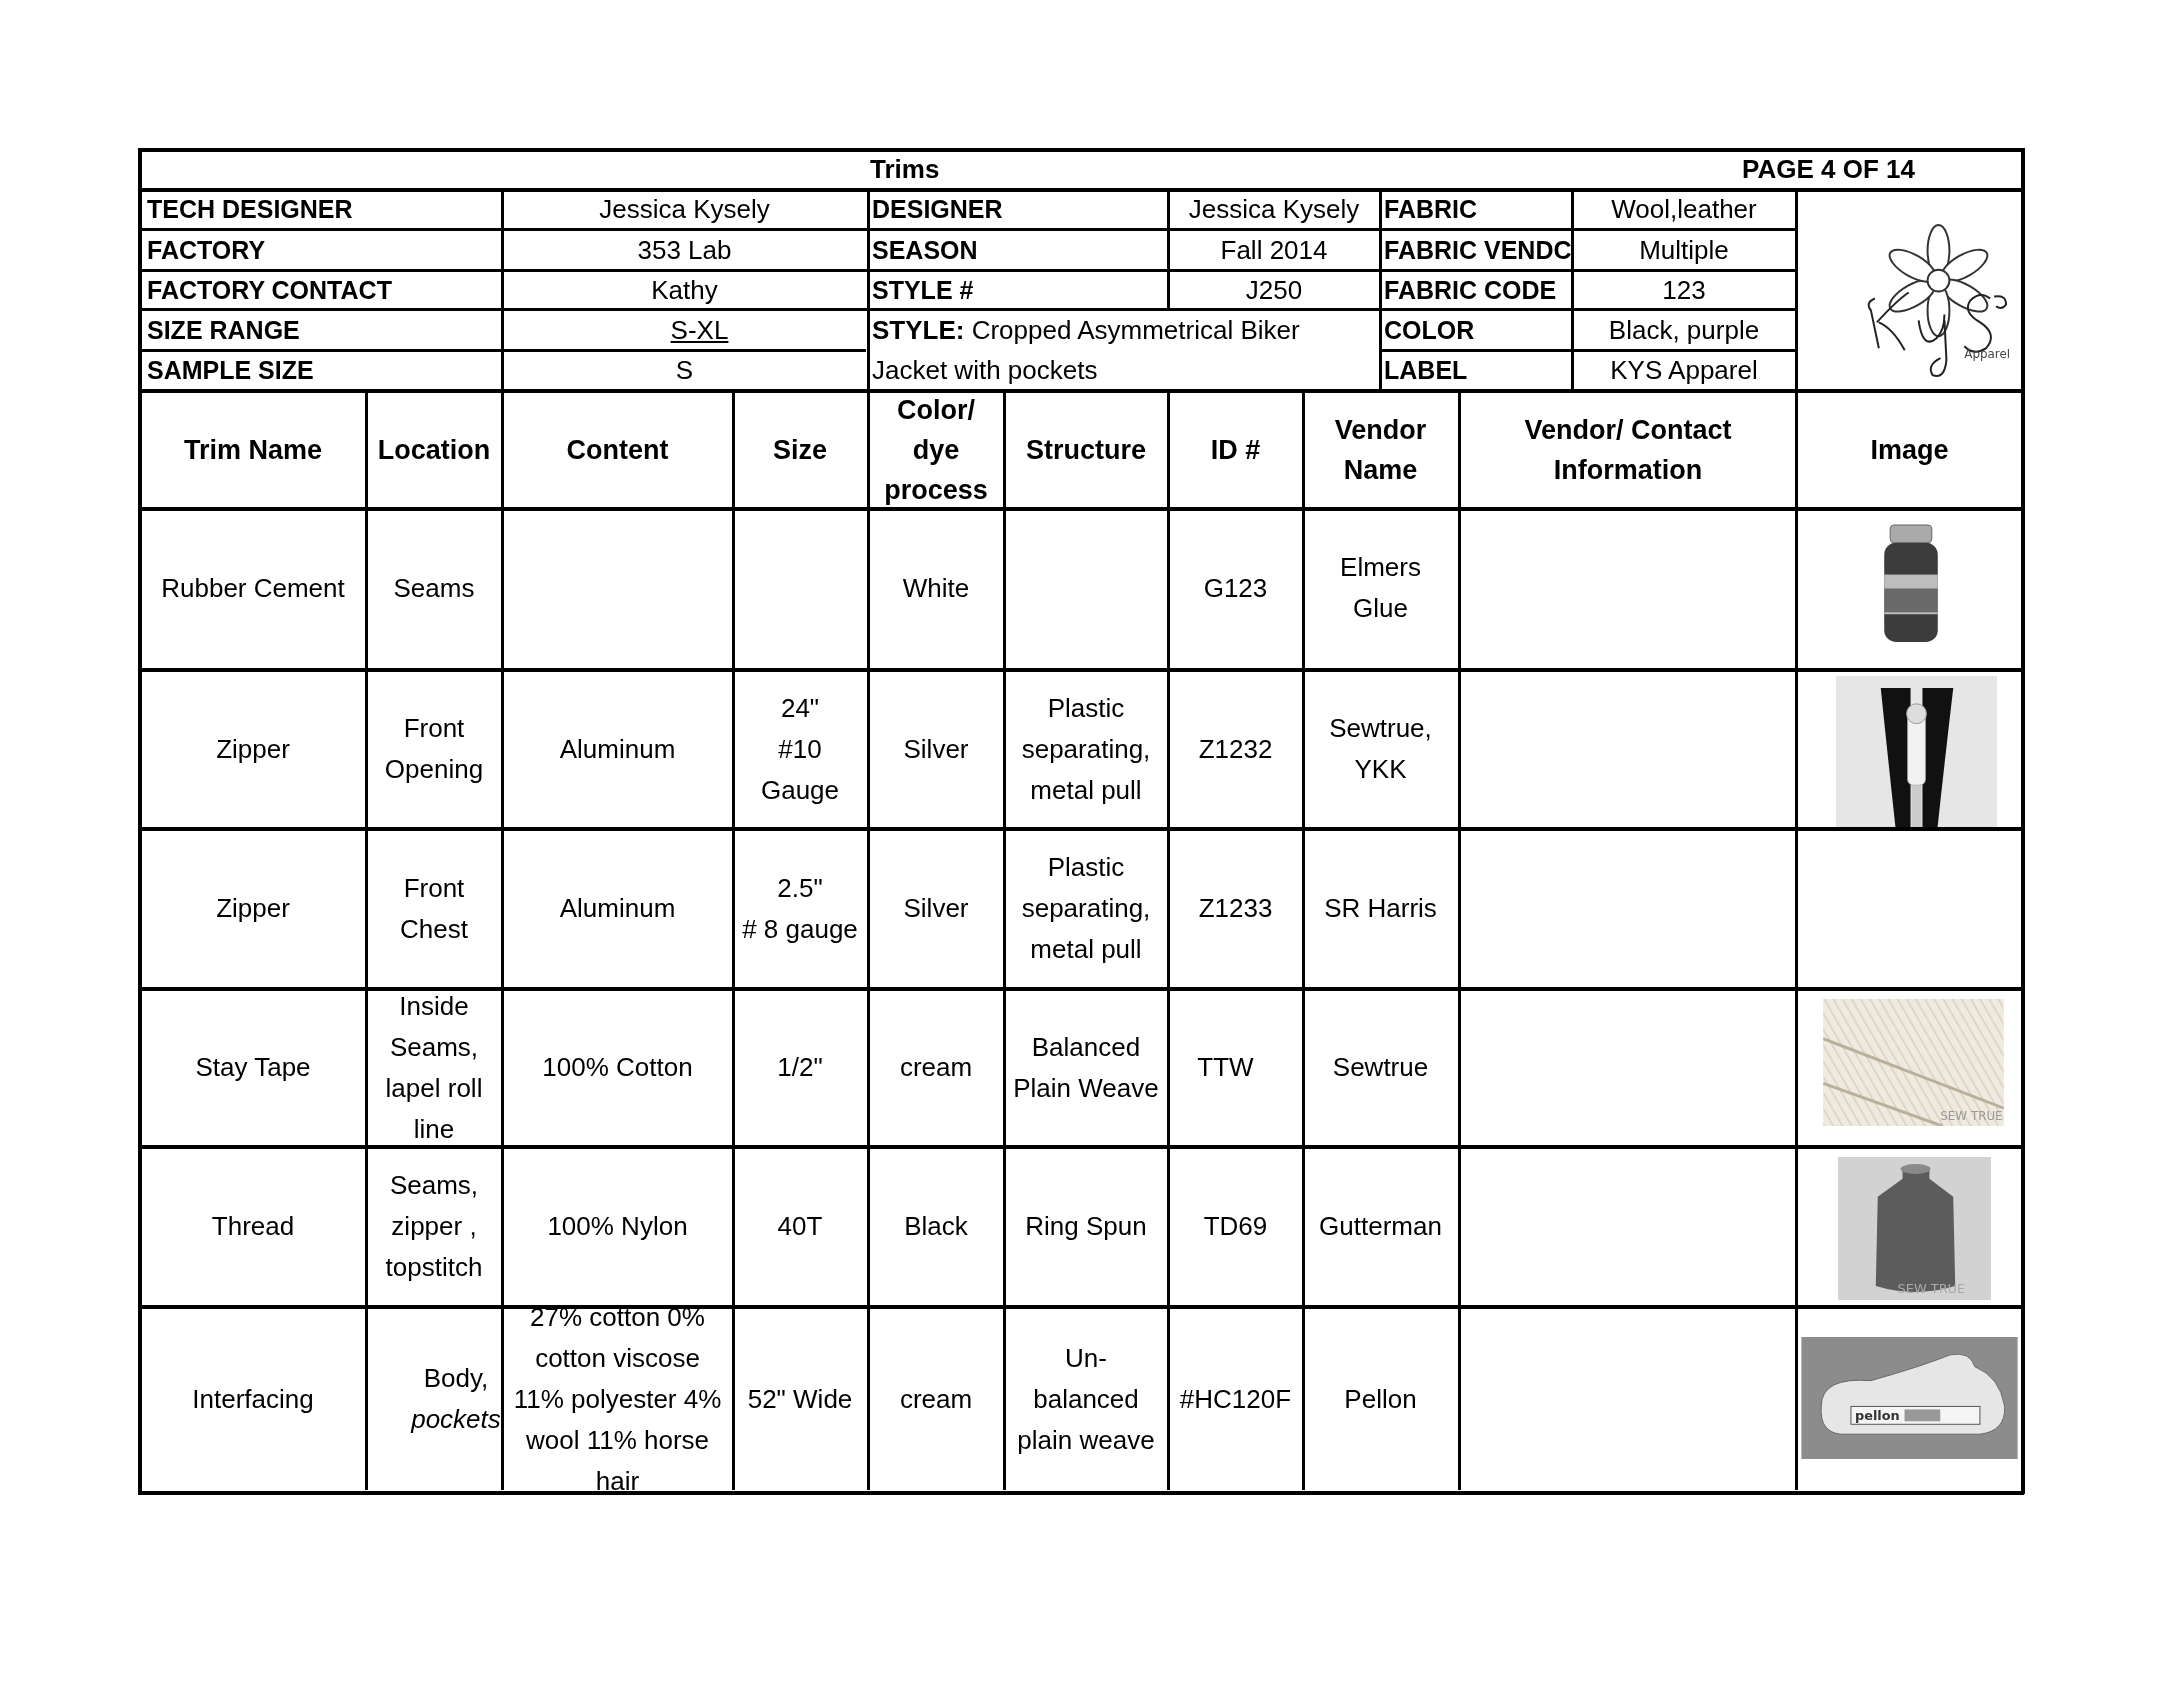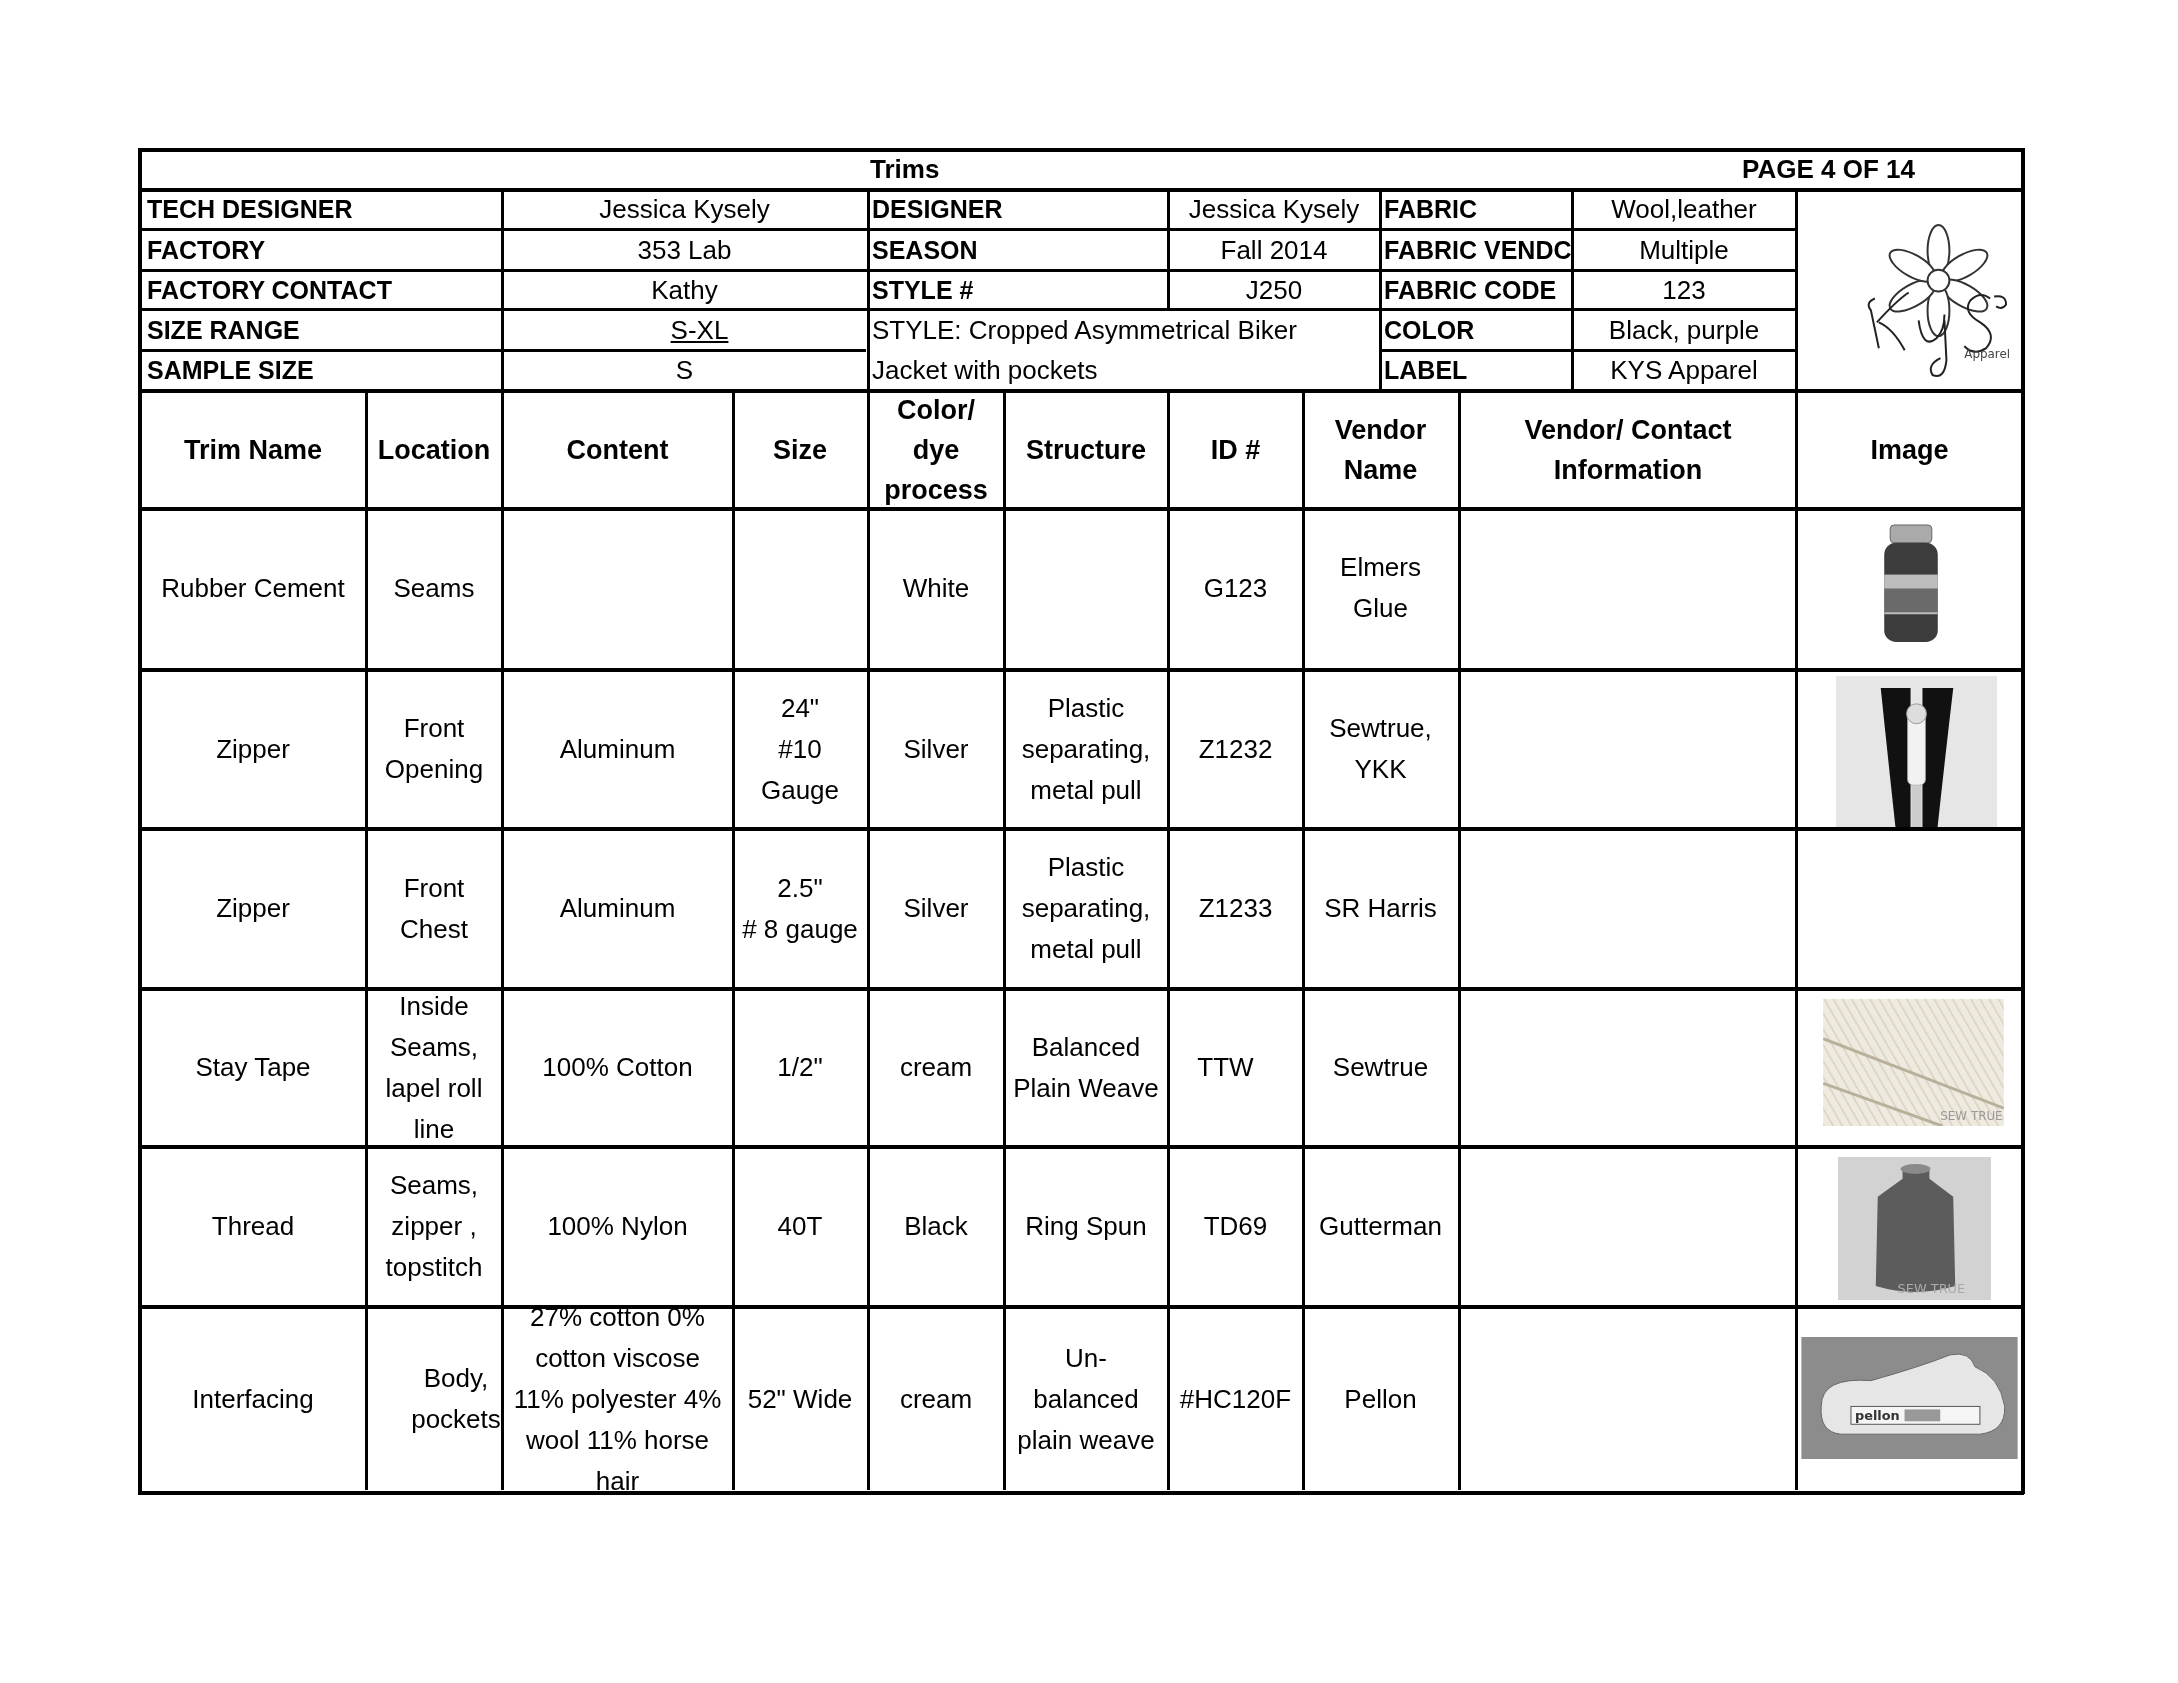--- a/index.html
+++ b/index.html
@@ -45,21 +45,21 @@
   <div class="cell left lbl" style="left:869px; top:190px; width:299px; height:39px; padding-left:3px;">DESIGNER</div>
   <div class="cell" style="left:1169px; top:190px; width:210px; height:39px;">Jessica Kysely</div>
 
   <div class="cell left lbl" style="left:869px; top:230px; width:299px; height:40px; padding-left:3px;">SEASON</div>
   <div class="cell" style="left:1169px; top:230px; width:210px; height:40px;">Fall 2014</div>
 
   <div class="cell left lbl" style="left:869px; top:271px; width:299px; height:39px; padding-left:3px;">STYLE #</div>
   <div class="cell" style="left:1169px; top:271px; width:210px; height:39px;">J250</div>
 
   <div class="cell left" style="left:869px; top:310px; width:510px; height:80px; padding-left:3px; flex-direction:column; align-items:flex-start; justify-content:flex-start;">
-    <div style="height:40px; line-height:40px; white-space:nowrap;"><span style="font-weight:normal;margin-top:16px;">STYLE:</span><span> Cropped Asymmetrical Biker</span></div>
+    <div style="height:40px; line-height:40px; white-space:nowrap;"><span style="font-weight:bold;margin-top:16px;">STYLE:</span><span> Cropped Asymmetrical Biker</span></div>
     <div style="height:40px; line-height:40px; white-space:nowrap;">Jacket with pockets</div>
   </div>
 
   <div class="cell left lbl" style="left:1382px; top:190px; width:189px; height:39px; padding-left:2px;">FABRIC</div>
   <div class="cell" style="left:1573px; top:190px; width:222px; height:39px;">Wool,leather</div>
 
   <div class="cell left lbl" style="left:1382px; top:230px; width:189px; height:40px; padding-left:2px; white-space:nowrap;">FABRIC VENDC</div>
   <div class="cell" style="left:1573px; top:230px; width:222px; height:40px;">Multiple</div>
 
   <div class="cell left lbl" style="left:1382px; top:271px; width:189px; height:39px; padding-left:2px;">FABRIC CODE</div>
@@ -292,21 +292,21 @@
             <ellipse cx="78" cy="12" rx="15" ry="5" fill="#8a8a8a"></ellipse>
             <text x="60" y="137" font-size="13" fill="#aaa" font-family="DejaVu Sans, sans-serif">SEW TRUE</text>
           </svg></div>
       </div>
       <div>
         <div class="cell multi" style="left: 141px; top: 1307px; width: 224px; height: 184px; line-height: 41px;">
           <div style="white-space: nowrap;">Interfacing</div>
         </div>
         <div class="cell multi" style="left: 389px; top: 1307px; width: 134px; height: 184px; line-height: 41px;">
           <div style="white-space: nowrap;">Body,</div>
-          <div style="white-space: nowrap;">pockets</div>
+          <div style="white-space: nowrap; font-style: italic;">pockets</div>
         </div>
         <div class="cell multi" style="left: 503px; top: 1307px; width: 229px; height: 184px; line-height: 41px;">
           <div style="white-space: nowrap;">27% cotton 0%</div>
           <div style="white-space: nowrap;">cotton viscose</div>
           <div style="white-space: nowrap;">11% polyester 4%</div>
           <div style="white-space: nowrap;">wool 11% horse</div>
           <div style="white-space: nowrap;">hair</div>
         </div>
         <div class="cell multi" style="left: 734px; top: 1307px; width: 132px; height: 184px; line-height: 41px;">
           <div style="white-space: nowrap;">52" Wide</div>

